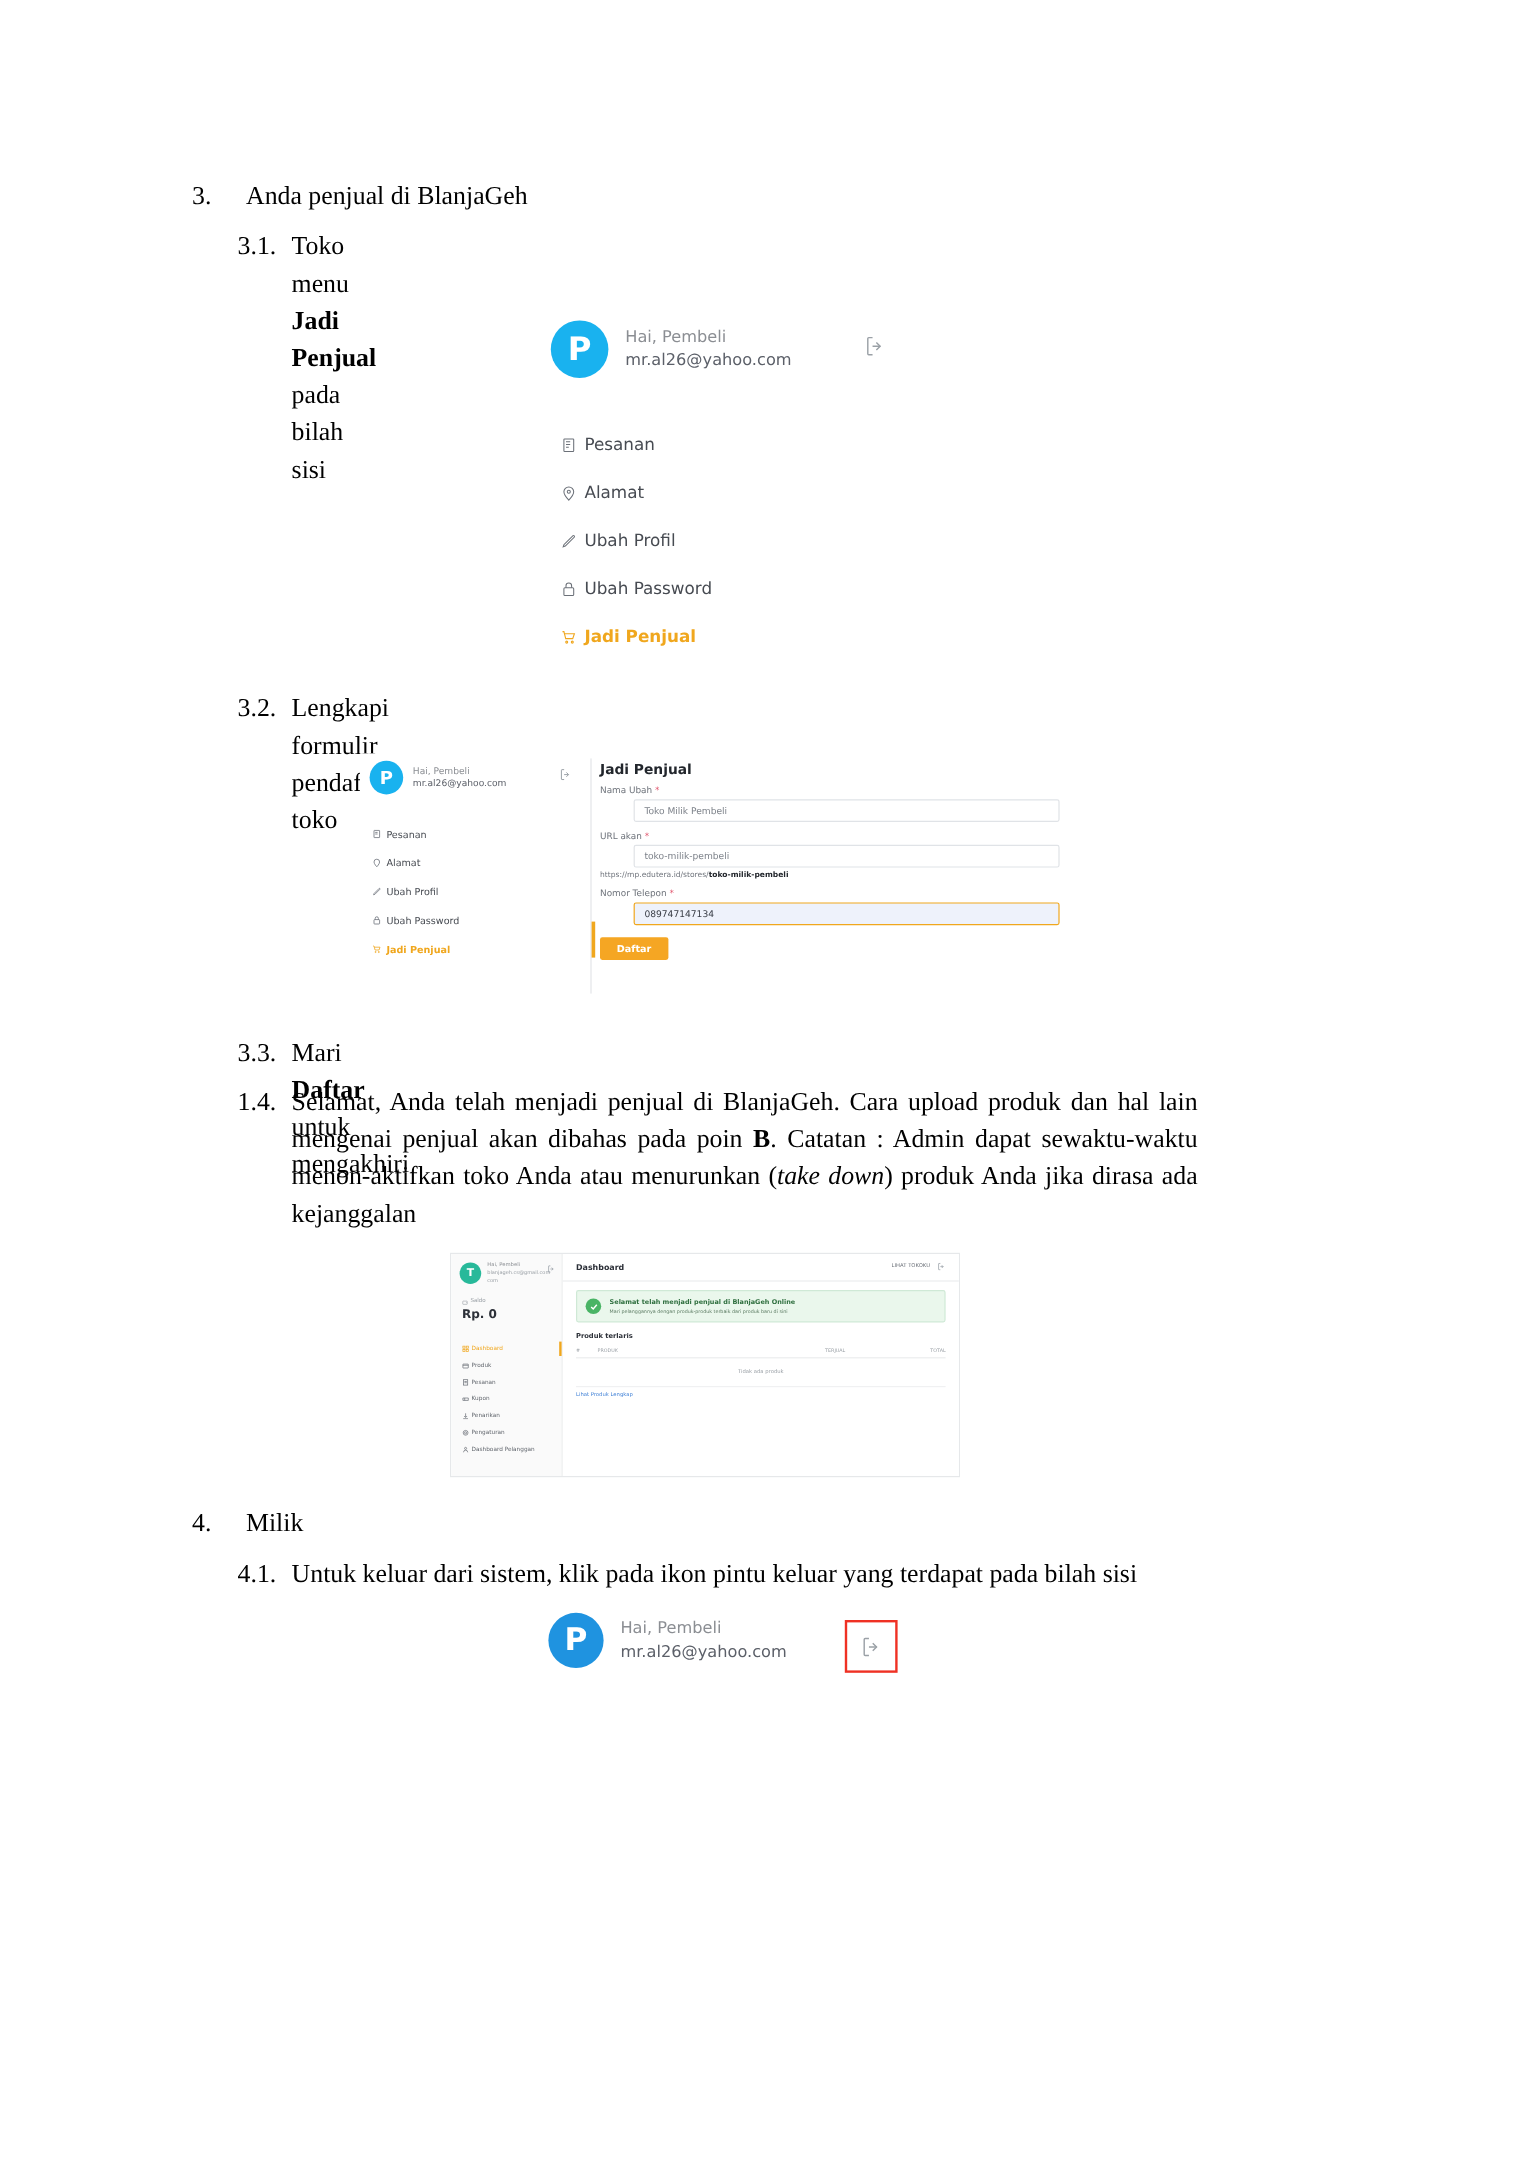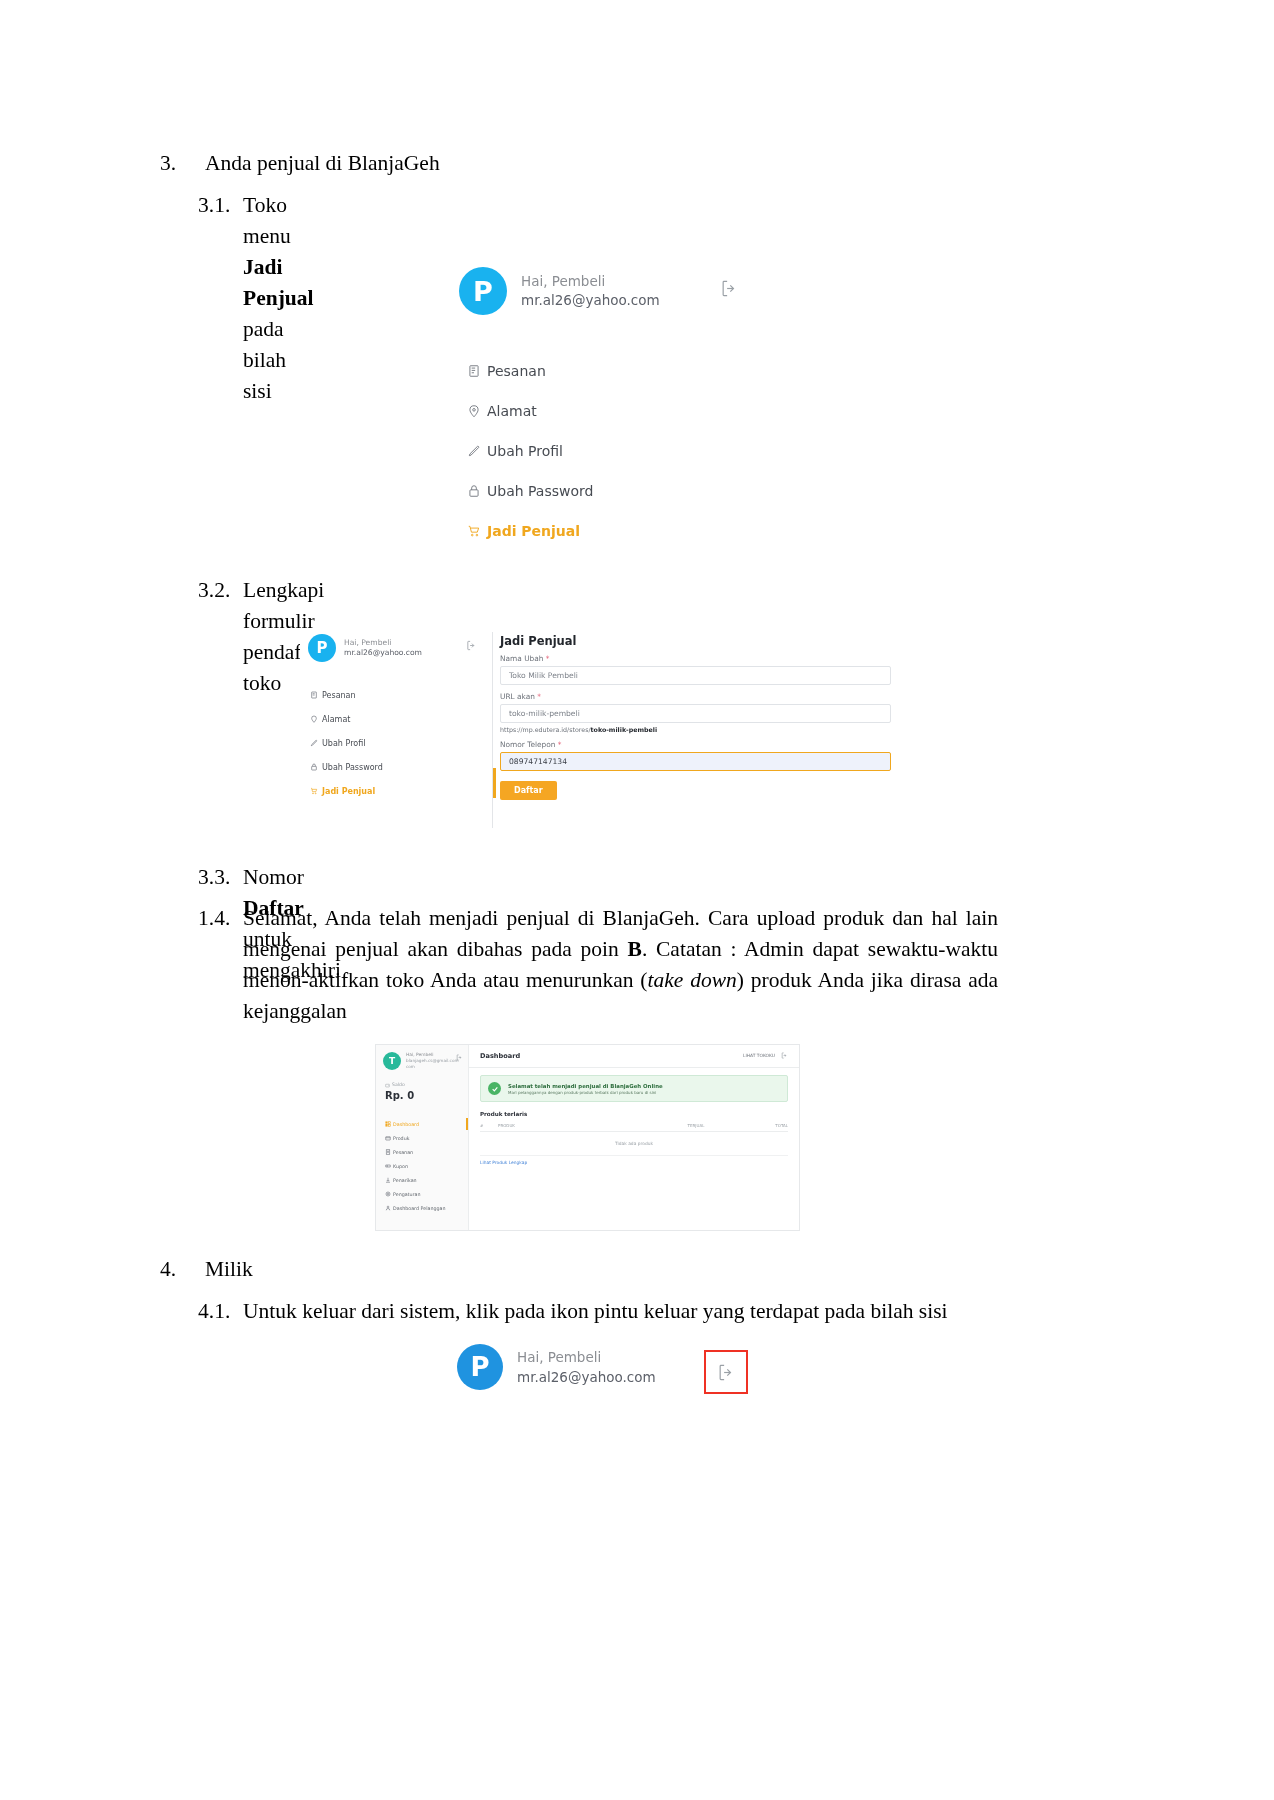--- a/index.html
+++ b/index.html
@@ -72,21 +72,21 @@
 
   .s2-divider { position:absolute; left:192px; top:4px; width:1px; height:196px; background:#e3e5e8; }
   .s2-form { position:absolute; left:200px; top:6px; width:365px; font-family:"DejaVu Sans", sans-serif; }
   .s2-title { font-size:11.5px; font-weight:bold; color:#22262c; margin-bottom:6px; }
   .s2-label { font-size:7.4px; color:#6d727a; margin-bottom:3px; }
   .s2-label .req { color:#e0526a; }
   .s2-input {
     height:19px; border:1px solid #e0e3e7; border-radius:2px;
     background:#fff; display:flex; align-items:center;
     padding-left:8px; font-size:7.6px; color:#7d828a;
-    width:391px; box-sizing:border-box;
+    width:355px; box-sizing:border-box;margin-left:28px;
   }
   .s2-input.focus { border:1px solid #f0a71e; background:#eef2fb; color:#3c4049; }
   .s2-hint { font-size:6.3px; color:#6d727a; margin-top:3px; }
   .s2-hint b { color:#22262c; }
   .s2-gap { height:7px; }
   .s2-btn {
     margin-top:10px; display:inline-flex; align-items:center; justify-content:center;
     background:#f5a623; color:#fff; font-size:8px; font-weight:bold;
     padding:5px 14px; border-radius:2px;
   }
@@ -331,21 +331,21 @@
         <div class="s2-label"><span>Nomor Telepon</span> <span class="req">*</span></div>
         <div class="s2-input focus">089747147134</div>
 
         <div class="s2-btn">Daftar</div>
       </div>
     </div>
   </div>
 
   <div class="lvl2" style="left:198px; top:862px;">
     <span class="num">3.3.</span>
-    <span class="txt"><span>Nomor </span><b class="bd">Daftar</b><span> untuk mengakhiri</span></span>
+    <span class="txt"><span>Mari </span><b class="bd">Daftar</b><span> untuk mengakhiri</span></span>
   </div>
 
   <div class="lvl2" style="left:198px; top:903px;">
     <span class="num">1.4.</span>
     <span class="txt wrap"><span>Selamat, Anda telah menjadi penjual di BlanjaGeh. Cara upload produk dan hal lain mengenai penjual akan dibahas pada poin </span><b class="bd">B</b><span>. Catatan : Admin dapat sewaktu-waktu menon-aktifkan toko Anda atau menurunkan (</span><i class="it">take down</i><span>) produk Anda jika dirasa ada kejanggalan</span></span>
   </div>
 
   <div class="shot" id="shot3">
     <div class="s3-side">
       <div class="s3-head">

